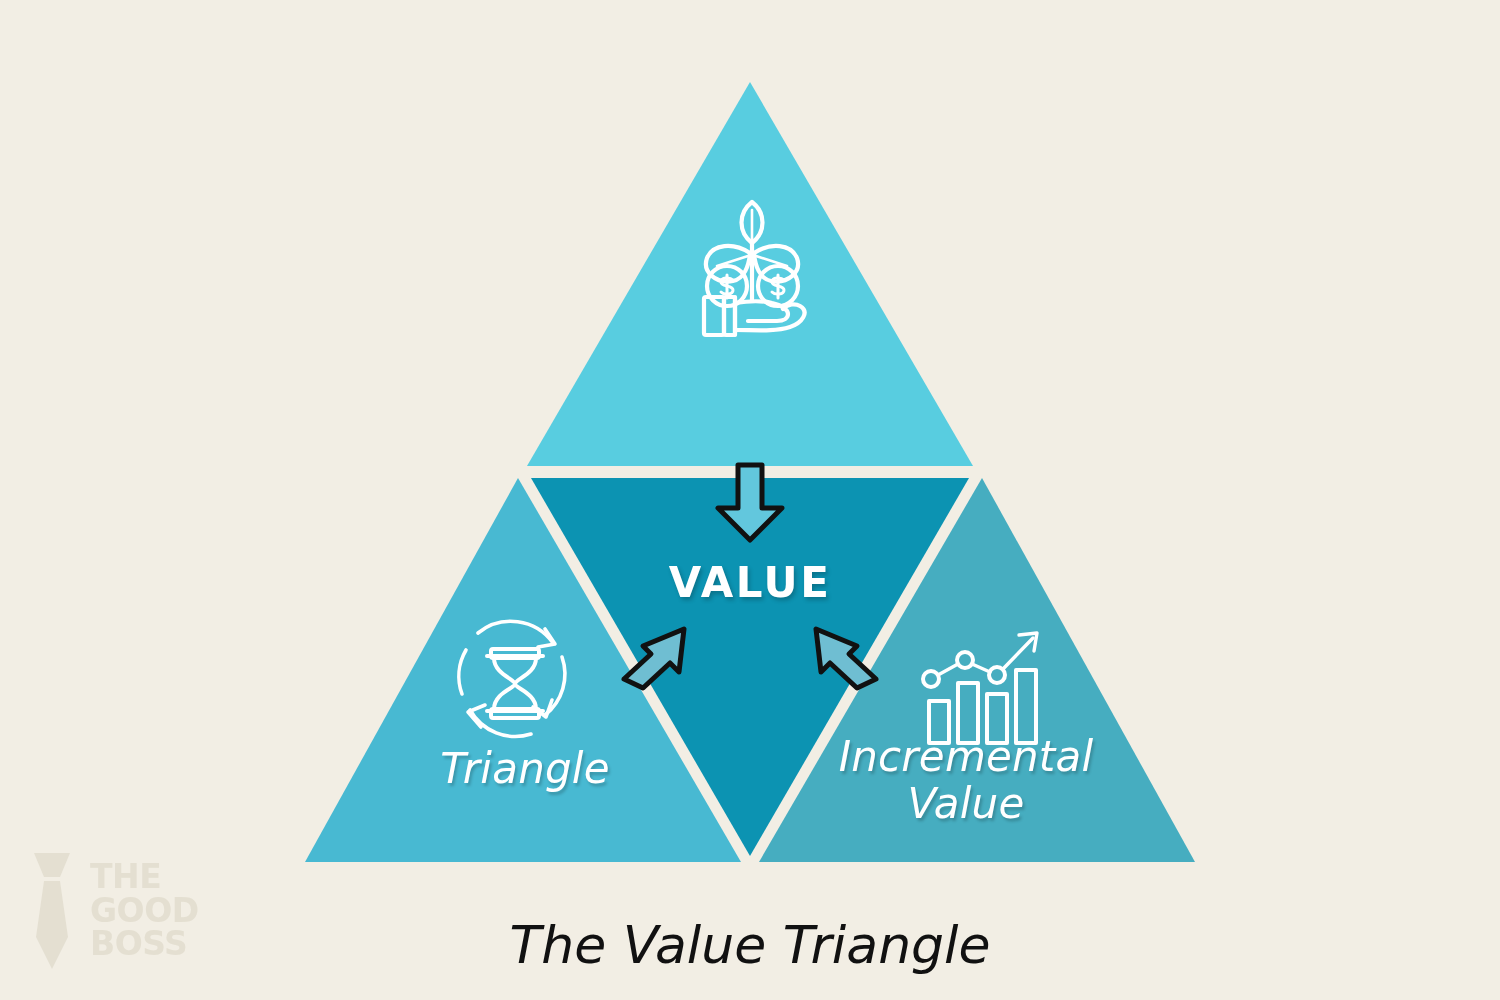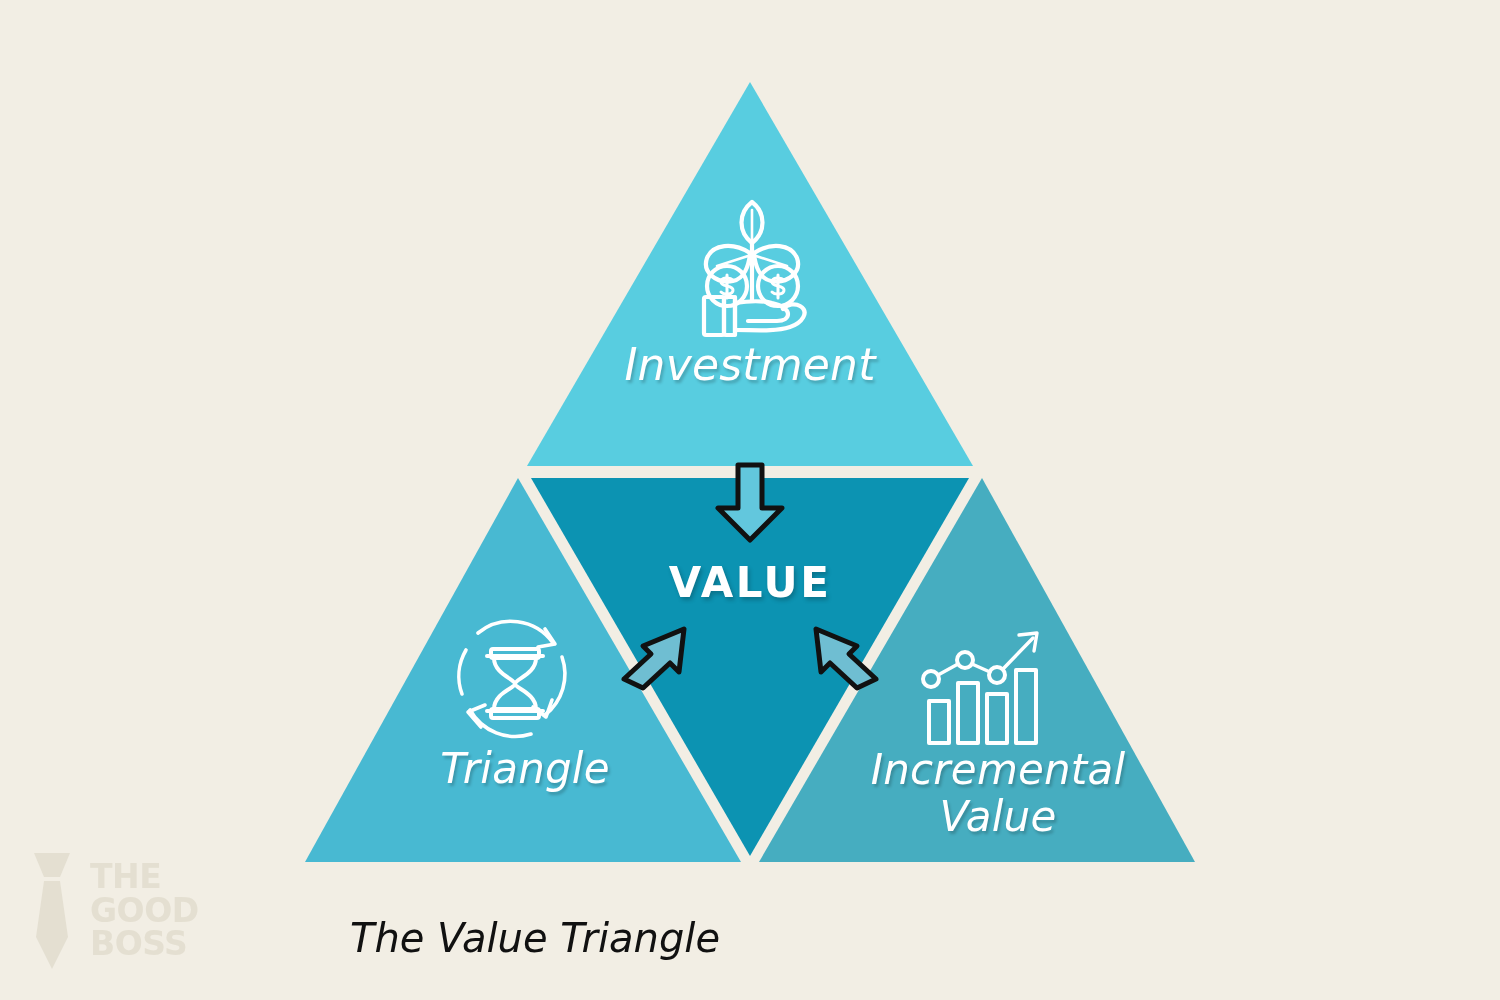--- a/index.html
+++ b/index.html
@@ -42,45 +42,44 @@
   }
   #label-investment {
     left: 560px; top: 340px; width: 380px;
     font-size: 44px;
   }
   #label-frequency {
     left: 335px; top: 745px; width: 380px;
     font-size: 42px;
   }
   #label-incremental {
-    left: 808px; top: 733px; width: 380px;
+    left: 776px; top: 733px; width: 380px;
     font-size: 42px;
-    margin-top: 13px;
   }
   #label-value {
     position: absolute;
     left: 560px; top: 558px; width: 380px;
     text-align: center;
     color: #ffffff;
     font-family: "DejaVu Sans", sans-serif;
     font-weight: 700;
     font-size: 42px;
     letter-spacing: 2.5px;
     text-shadow: 2px 3px 4px rgba(0,0,0,0.22);
     user-select: none;
   }
   #caption {
     position: absolute;
     left: 350px; top: 915px; width: 800px;
-    text-align: left;
+    text-align: center;
     color: #111111;
     font-family: "DejaVu Sans", sans-serif;
     font-style: italic;
     font-weight: 400;
-    font-size: 40px;
+    font-size: 52px;
     user-select: none;
   }
   
   #logo {
     position: absolute;
     left: 22px;
     top: 848px;
     width: 210px;
     height: 125px;
     display: flex;
@@ -201,21 +200,20 @@
     <g>
       <polygon points="624,679 651,654 643,646 684,629 679,672 670,663 643,688" fill="#6FBED2" stroke="#111111" stroke-width="5" stroke-linejoin="round"></polygon>
     </g>
 
     <g>
       <polygon points="876,679 849,654 857,646 816,629 821,672 830,663 857,688" fill="#6FBED2" stroke="#111111" stroke-width="5" stroke-linejoin="round"></polygon>
     </g>
 
   </svg>
 
-  <div class="label" id="label-investment">Investment</div>
 
   <div class="label" id="label-frequency">Triangle</div>
 
   <div class="label" id="label-incremental">Incremental
 Value</div>
 
   <div id="label-value">VALUE</div>
 
   <div id="caption">The Value Triangle</div>
 

